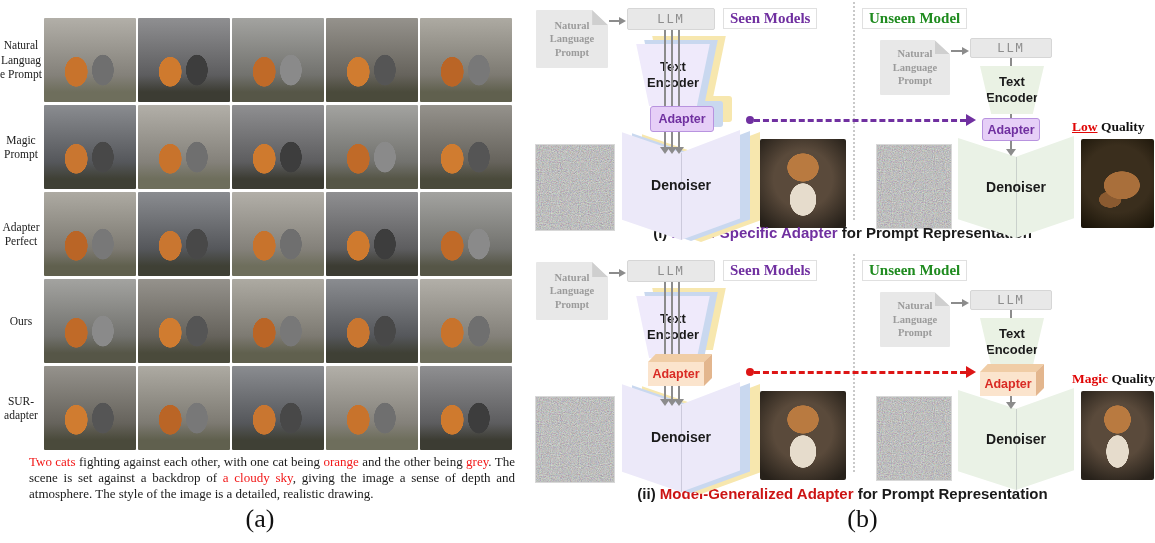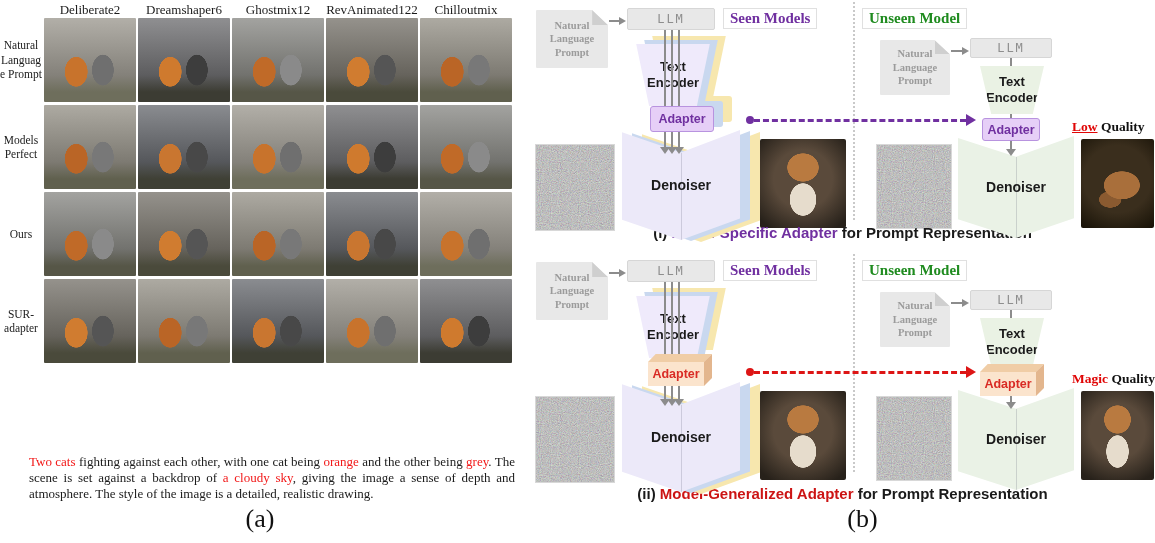--- a/index.html
+++ b/index.html
@@ -126,38 +126,39 @@
       <feFuncG type="linear" slope="0.62" intercept="0.20"></feFuncG>
       <feFuncB type="linear" slope="0.62" intercept="0.20"></feFuncB>
       <feFuncA type="linear" slope="0" intercept="1"></feFuncA>
     </feComponentTransfer>
   </filter>
 </svg>
 
 <div id="stage">
 
   <div id="panel-a">
-    <div class="col-headers">
-      <span>Deliberate2</span>
-      <span>Dreamshaper6</span>
-      <span>Ghostmix12</span>
-      <span>RevAnimated122</span>
-      <span>Chilloutmix</span>
-    </div>
     <div id="cat-grid">
         <div class="cat-row">
           <div class="row-label">Natural Language Prompt</div>
           <div class="cat-img v0"></div>
           <div class="cat-img v1"></div>
           <div class="cat-img v2"></div>
           <div class="cat-img v3"></div>
           <div class="cat-img v4"></div>
         </div>
         <div class="cat-row">
-          <div class="row-label">Models Perfect</div>
+          <div class="row-label">Magic Prompt</div>
+          <div class="cat-img v5"></div>
+          <div class="cat-img v0"></div>
+          <div class="cat-img v1"></div>
+          <div class="cat-img v2"></div>
+          <div class="cat-img v3"></div>
+        </div>
+        <div class="cat-row">
+          <div class="row-label">Adapter Perfect</div>
           <div class="cat-img v4"></div>
           <div class="cat-img v5"></div>
           <div class="cat-img v0"></div>
           <div class="cat-img v1"></div>
           <div class="cat-img v2"></div>
         </div>
         <div class="cat-row">
           <div class="row-label">Ours</div>
           <div class="cat-img v2"></div>
           <div class="cat-img v3"></div>

